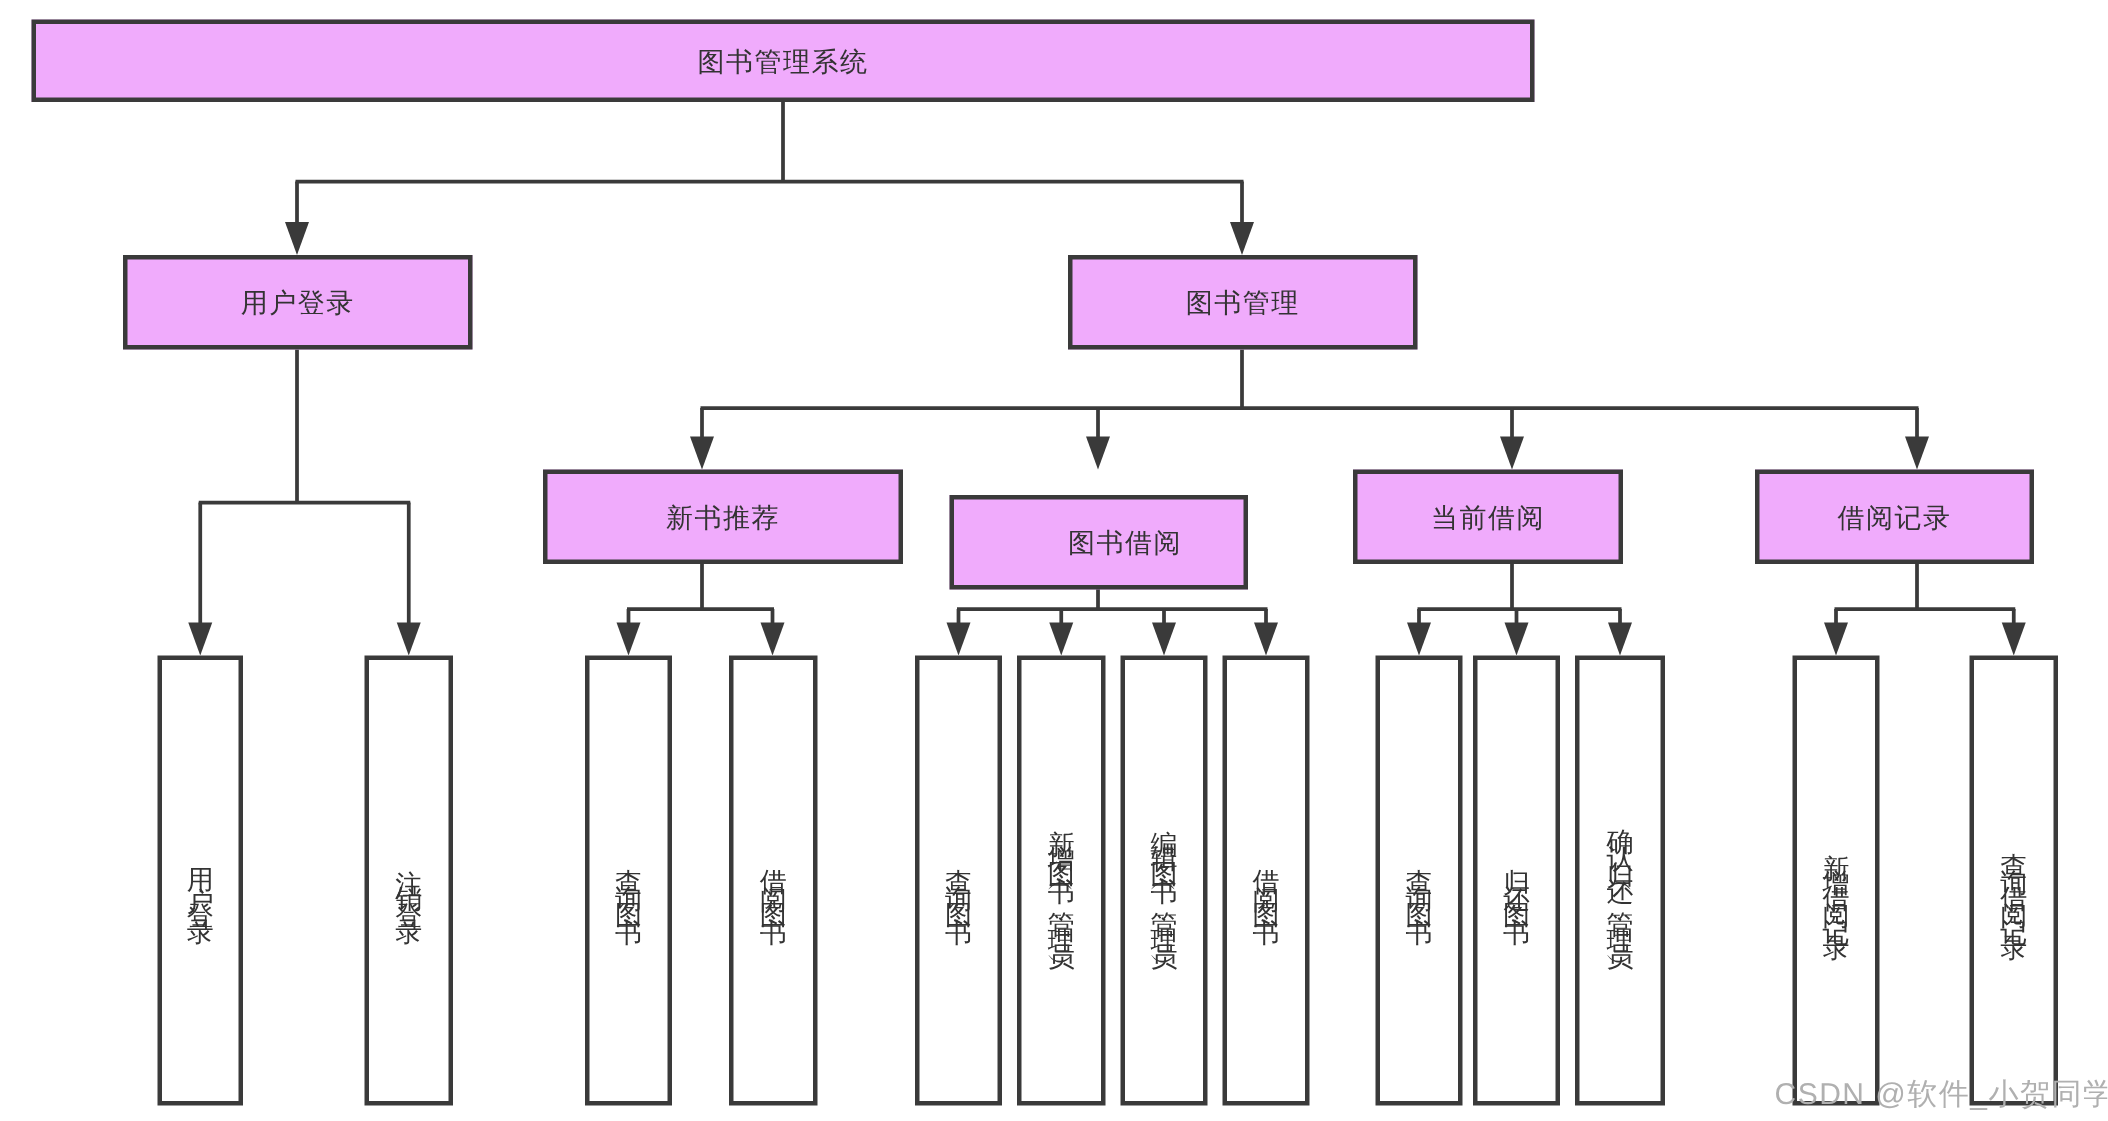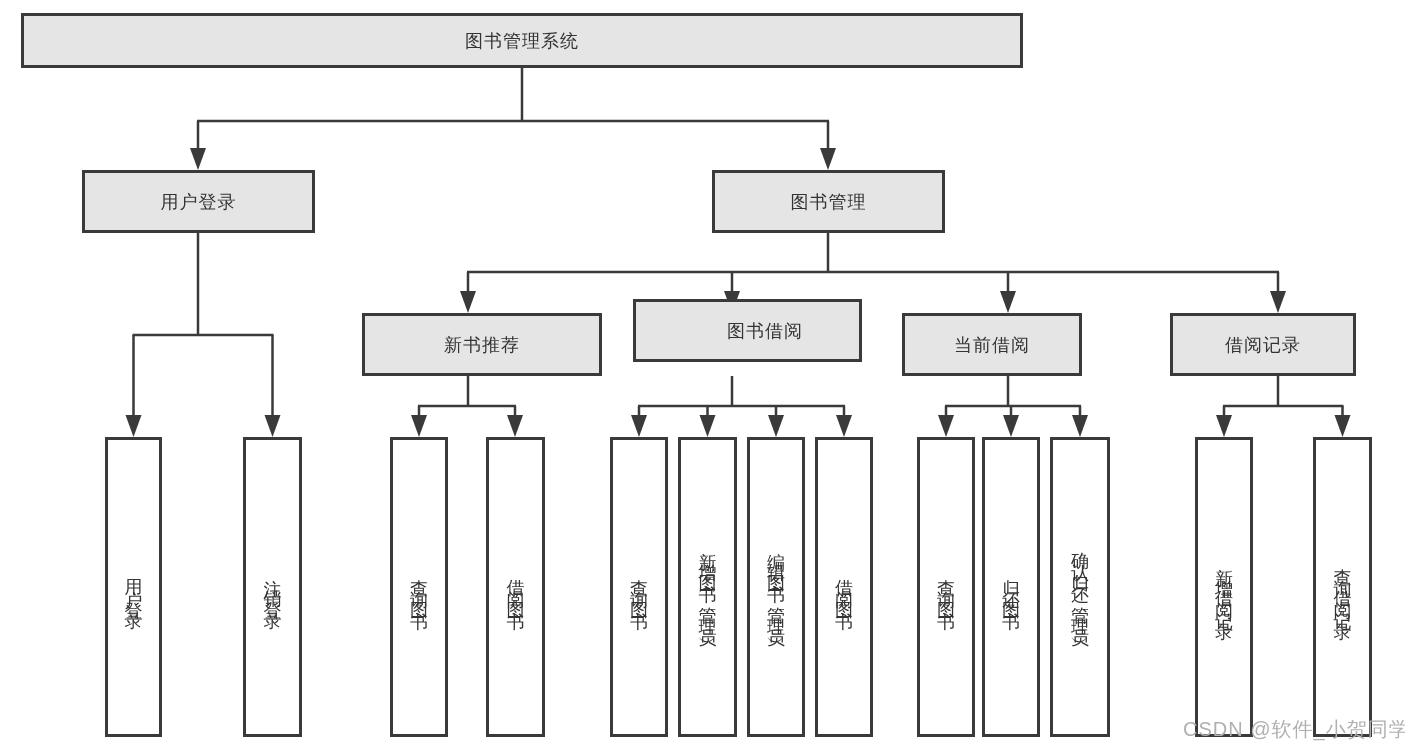--- a/index.html
+++ b/index.html
@@ -10,21 +10,21 @@
   }
   html,body{margin:0;padding:0;background:var(--bg);}
   #stage{
     position:relative;width:1405px;height:747px;background:var(--bg);
     font-family:"Liberation Sans", sans-serif;color:var(--text);
     overflow:hidden;
   }
   #wires{position:absolute;left:0;top:0;width:1405px;height:747px;}
   .node{
     position:absolute;box-sizing:border-box;border:3px solid var(--line);
-    background:#e5e5e5;display:flex;align-items:center;justify-content:center;
+    background:#f0abfc;display:flex;align-items:center;justify-content:center;
     font-size:18px;color:var(--text);letter-spacing:1px;
   }
   .leaf{
     position:absolute;box-sizing:border-box;border:3px solid var(--line);
     background:#fff;display:flex;align-items:center;justify-content:center;
     top:437px;height:300px;
   }
   .leaf .vtext{
     writing-mode:vertical-rl;text-orientation:mixed;
     font-size:18px;line-height:1;letter-spacing:11px;color:var(--text);
@@ -116,21 +116,21 @@
   <div class="node" style="left:82px;top:170px;width:233px;height:63px;">
     <span>用户登录</span>
   </div>
   <div class="node" style="left:712px;top:170px;width:233px;height:63px;">
     <span>图书管理</span>
   </div>
 
   <div class="node" style="left:362px;top:313px;width:240px;height:63px;">
     <span>新书推荐</span>
   </div>
-  <div class="node" style="left:633px;top:299px;width:229px;height:63px;padding-left:35px;">
+  <div class="node" style="left:633px;top:330px;width:199px;height:63px;padding-left:35px;">
     <span>图书借阅</span>
   </div>
   <div class="node" style="left:902px;top:313px;width:180px;height:63px;">
     <span>当前借阅</span>
   </div>
   <div class="node" style="left:1170px;top:313px;width:186px;height:63px;">
     <span>借阅记录</span>
   </div>
 
   <div class="leaf" style="left:105px;width:57px;">

